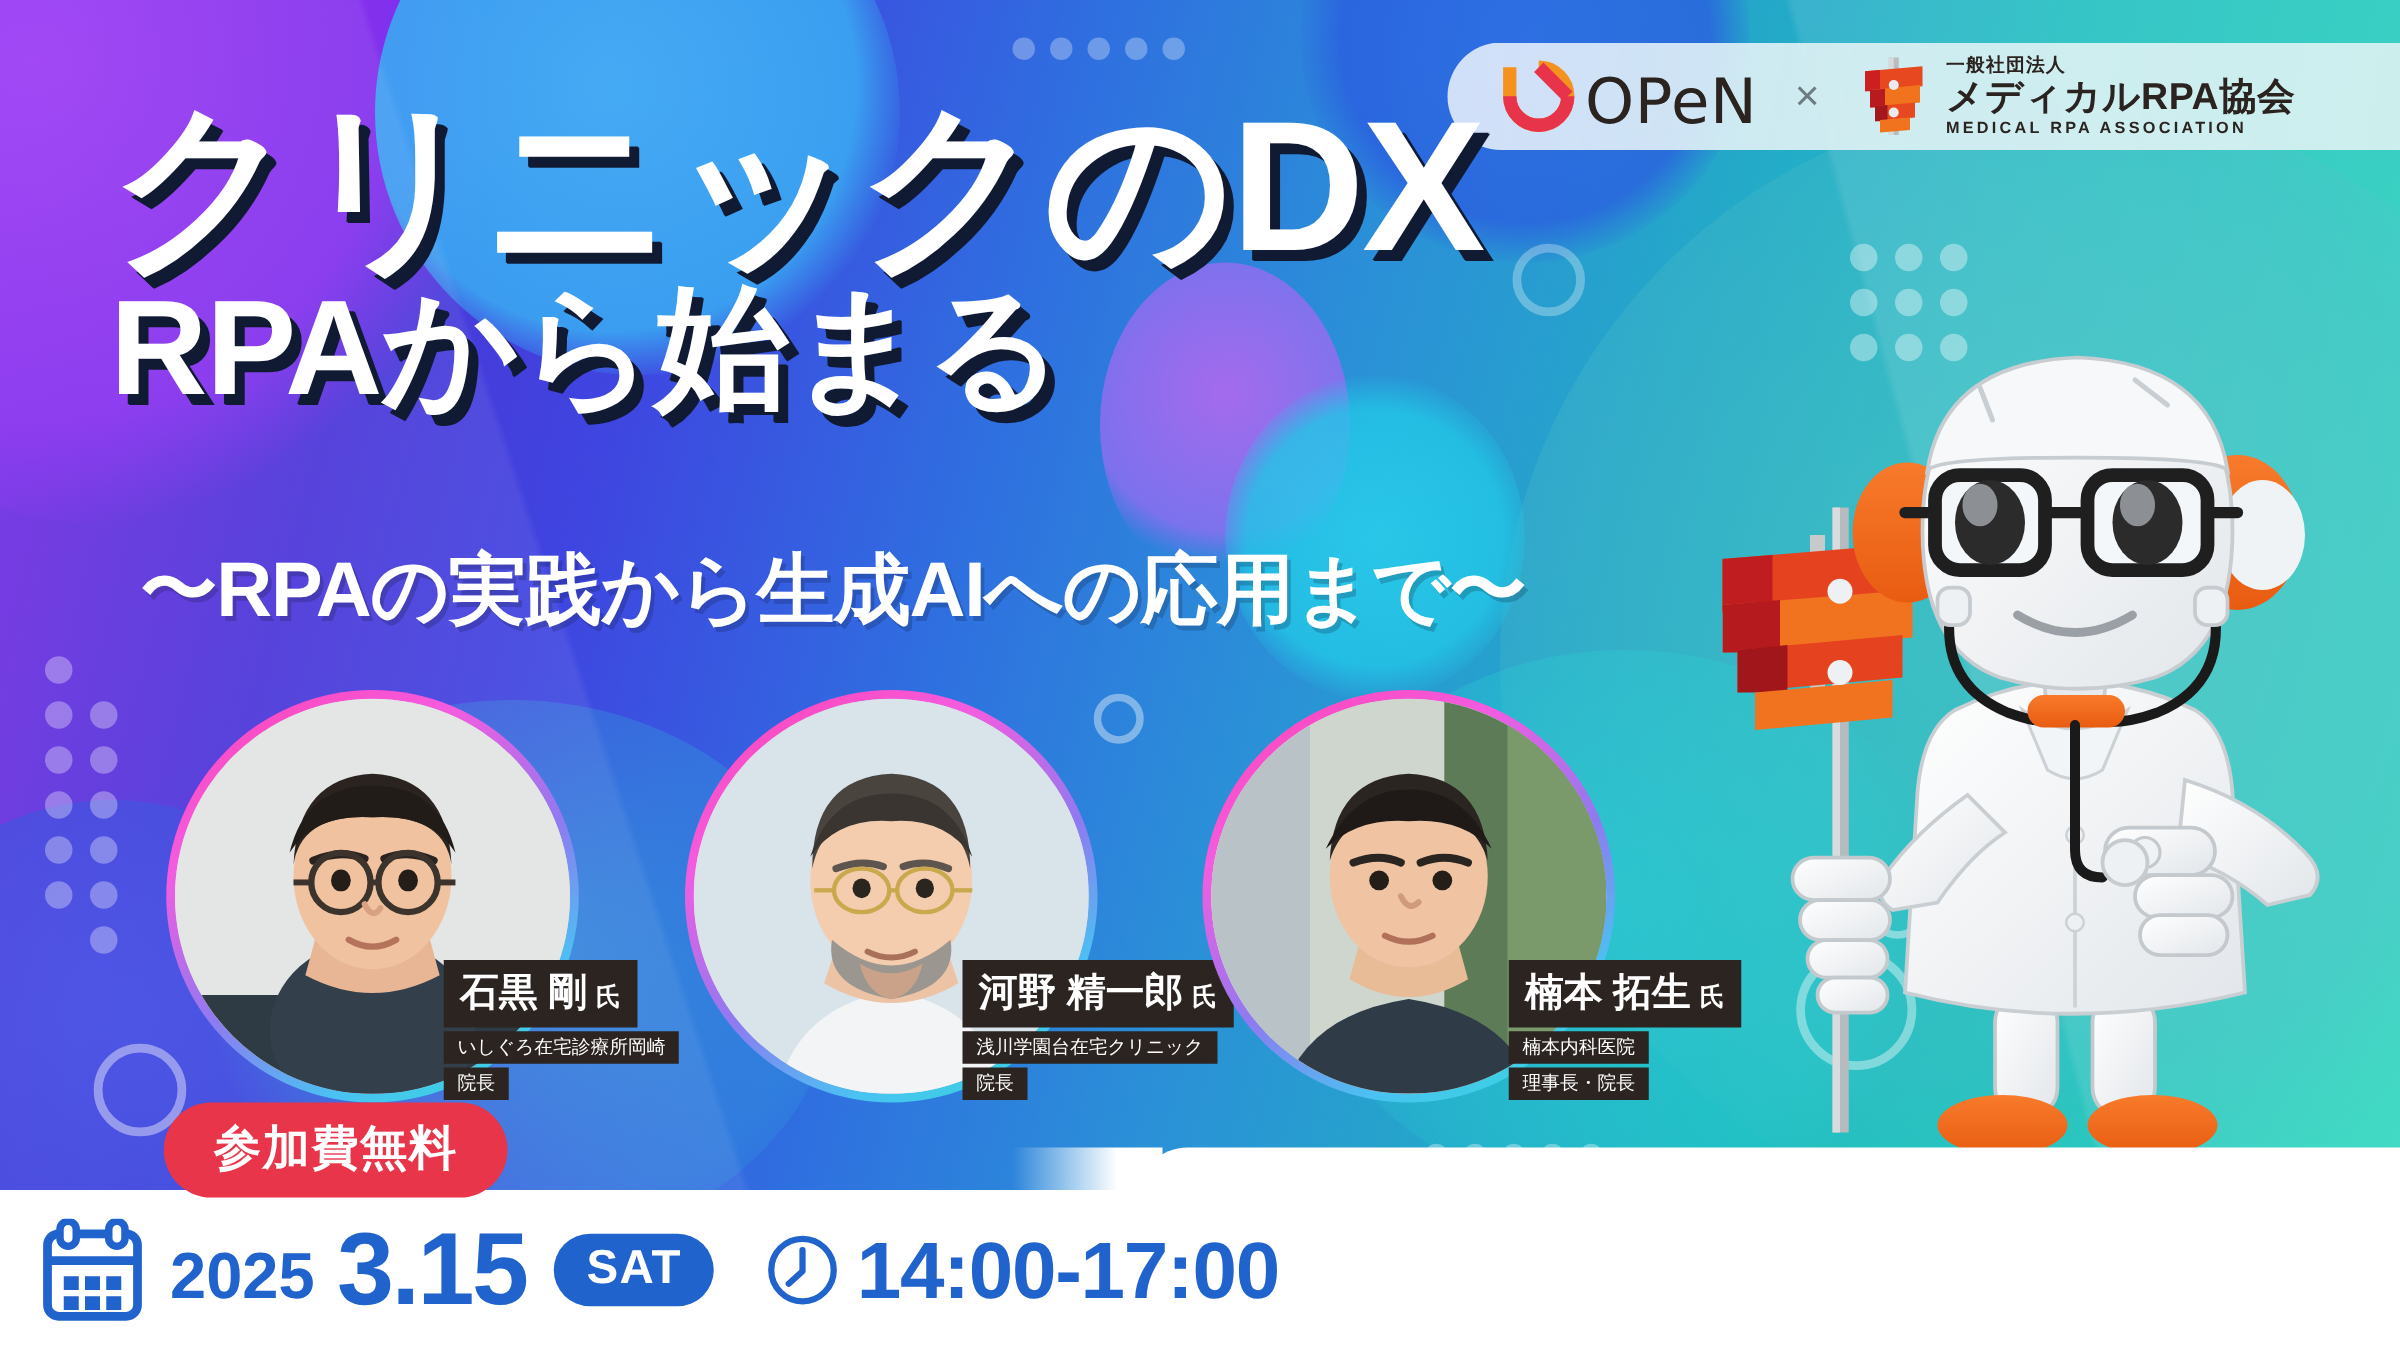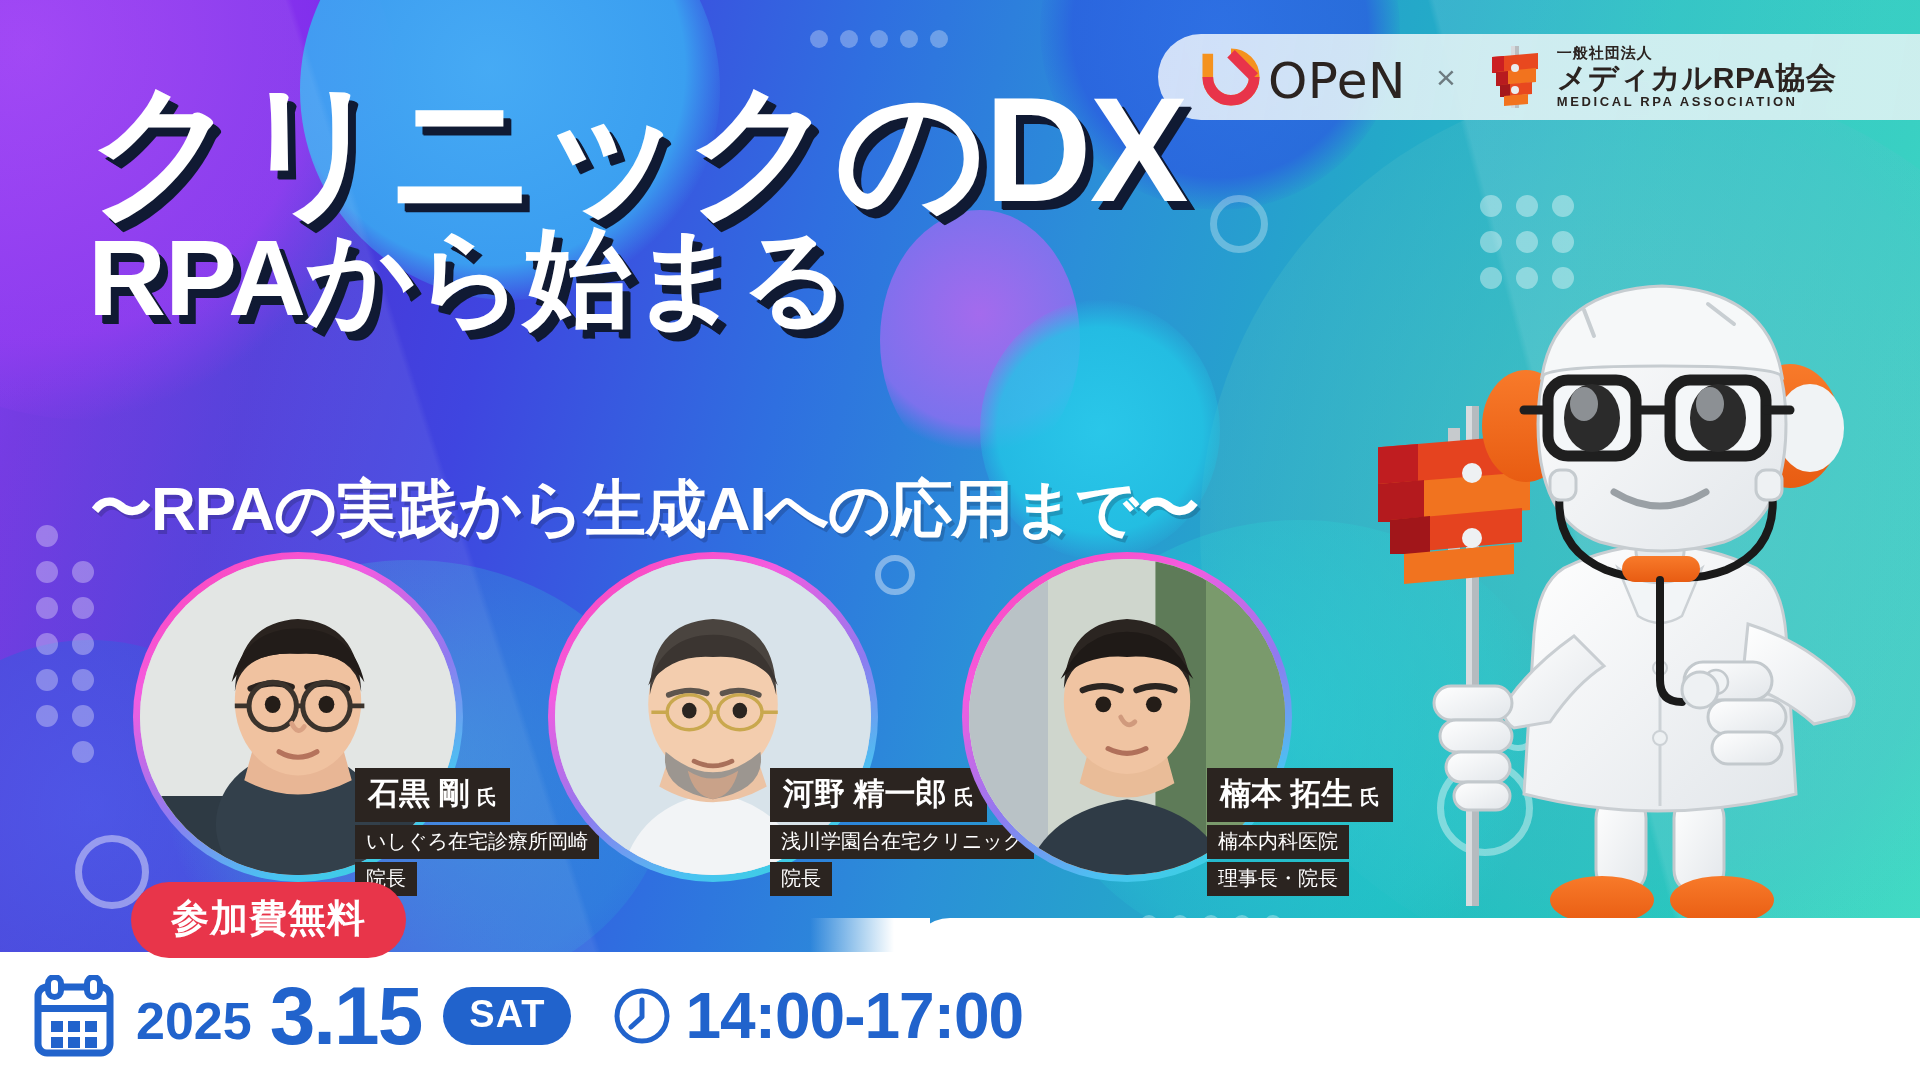--- a/index.html
+++ b/index.html
@@ -144,25 +144,24 @@
     letter-spacing:-1px;
     text-shadow:
        7px 8px 0 #101a33,
        8px 9px 0 #101a33;
     white-space:nowrap;
   }
   .h1 { font-size:108px; }
   .h2 { font-size:148px; margin-top:18px; letter-spacing:-2px; }
 
   .sub {
-    position:absolute; left:90px; top:430px;
+    position:absolute; left:112px; top:430px;
     color:#fff; font-size:62px; font-weight:800;
     letter-spacing:-1px; white-space:nowrap;
     text-shadow:3px 4px 0 rgba(14,22,48,.22);
-    margin-top:37px;
   }
 
   
   .speaker { position:absolute; }
   .photo-wrap {
     position:absolute; border-radius:50%;
     padding:7px;
     background:linear-gradient(150deg,#ff3fae 0%, #f45ce0 28%, #8f7af0 55%, #49c3f2 78%, #2fdcd2 100%);
   }
   .photo {
@@ -177,21 +176,21 @@
     display:inline-block;
     background:#2b2420; color:#fff;
     font-size:31px; font-weight:800;
     padding:5px 13px 7px; letter-spacing:0;
     white-space:nowrap;
   }
   .tag-name .suffix { font-size:20px; font-weight:700; margin-left:7px; }
   .tag-line {
     display:block; width:fit-content;
     background:#2b2420; color:#fff;
-    font-size:20px; font-weight:500;
+    font-size:15px; font-weight:500;
     padding:3px 11px 4px; margin-top:3px;
     white-space:nowrap;
   }
 
   
   .mascot { position:absolute; left:1378px; top:238px; width:560px; height:700px; }
 
   
   .bottom-white {
     position:absolute; left:0; bottom:0; width:1920px; height:128px;

